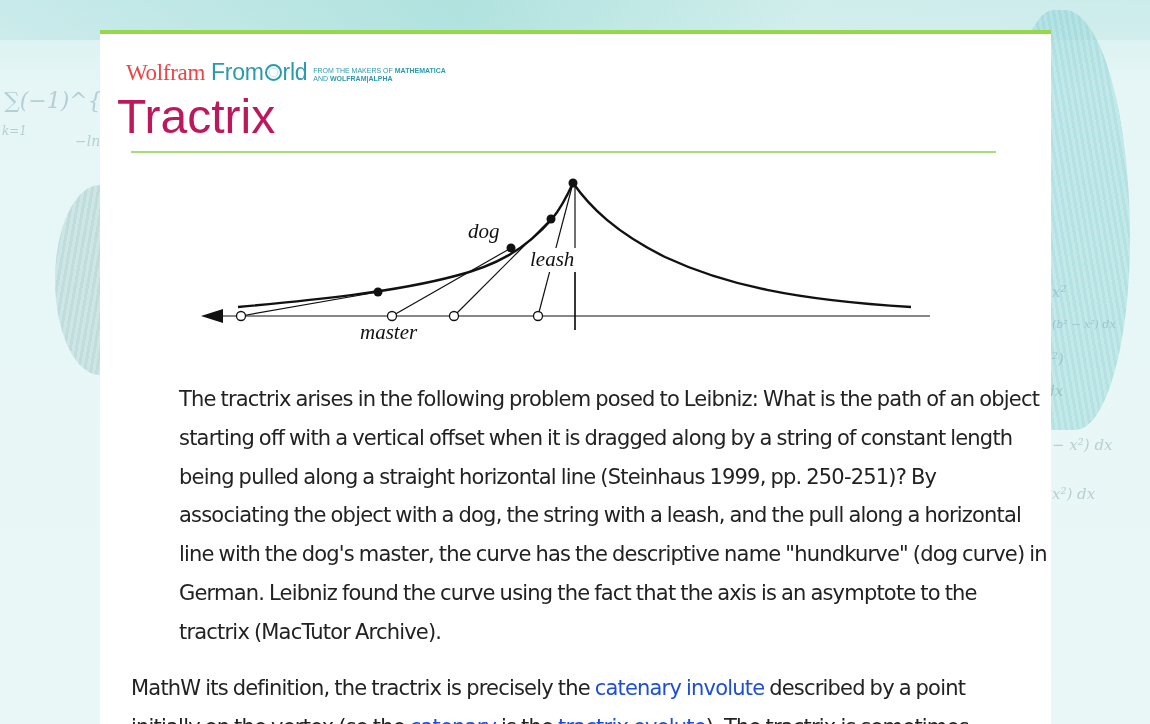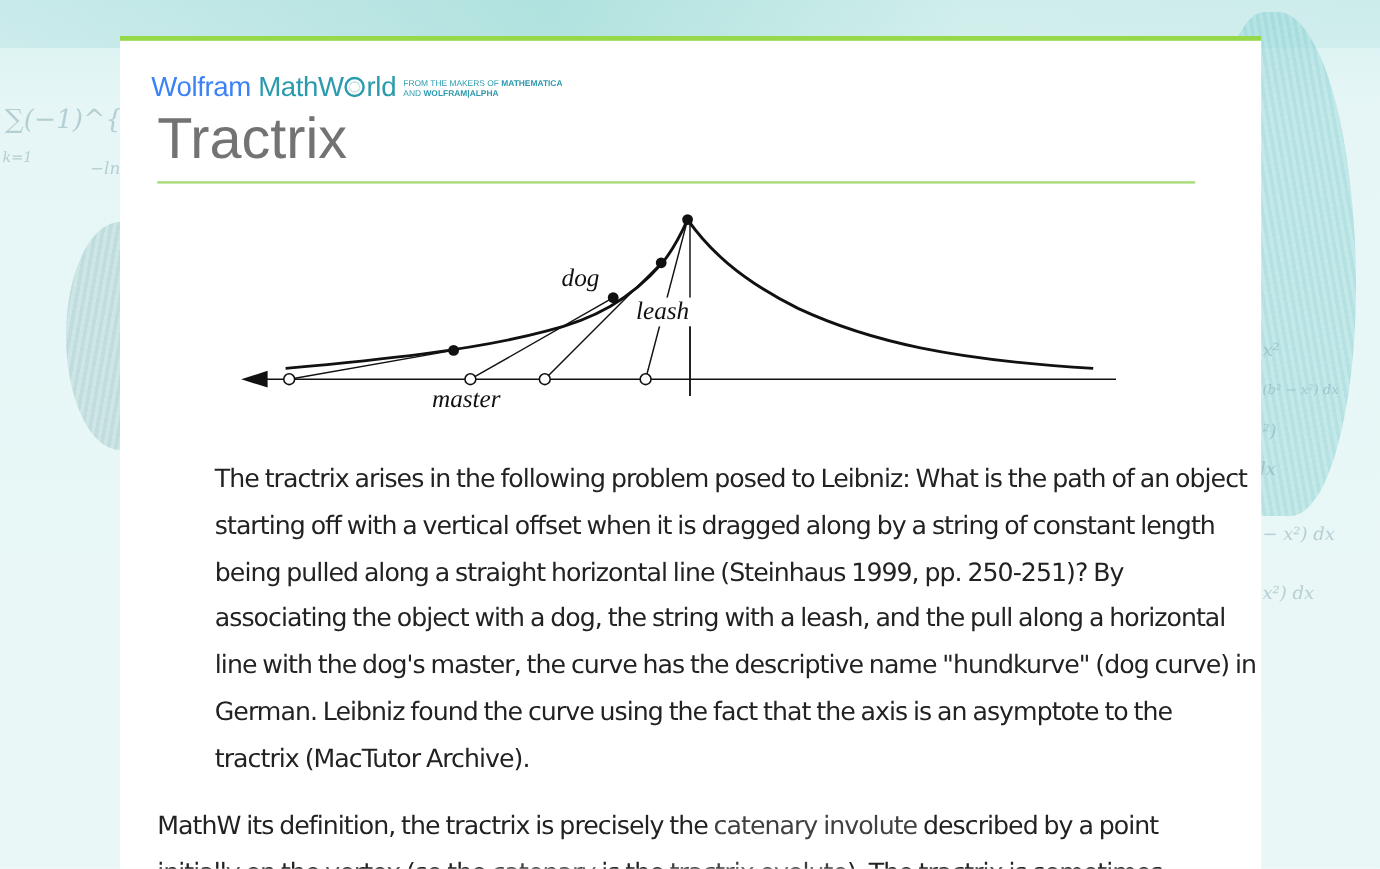--- a/index.html
+++ b/index.html
@@ -27,40 +27,40 @@
     position: absolute; font-family: "DejaVu Serif", serif; font-style: italic;
     color: rgba(120,160,170,0.45); white-space: nowrap;
   }
   .card {
     position: absolute; left: 100px; top: 30px; width: 951px; height: 720px;
     background: #ffffff; border-top: 4px solid #95d94a;
   }
   .logo {
     position: absolute; left: 26px; top: 25px; display: flex; align-items: flex-end; gap: 6px;
   }
-  .logo-wolfram { font-family: Liberation Sans, sans-serif; font-size: 23px; color: #3b82f6; letter-spacing: -0.3px; }
+  .logo-wolfram { font-family: Liberation Serif, serif; font-size: 23px; color: #ef4444; letter-spacing: -0.3px; }
   .logo-mathworld { font-family: "Liberation Sans", sans-serif; font-size: 23px; color: #2b9aae; letter-spacing: -0.3px; }
   .logo-globe { display: inline-block; width: 17px; height: 17px; border-radius: 50%; border: 2px solid #2b9aae; box-sizing: border-box; vertical-align: -1px; margin: 0 1px;
     background: radial-gradient(circle, transparent 40%, rgba(43,154,174,0.3) 41%, transparent 60%); }
   .logo-tag { font-family: "Liberation Sans", sans-serif; font-size: 7px; line-height: 7.5px; color: #2b9aae; padding-bottom: 4px; }
   .logo-tag b { font-weight: bold; }
   .title {
-    position: absolute; left: 31px; top: 55px; margin: 0;
-    font-family: "Liberation Sans", sans-serif; font-weight: normal; font-size: 48px; color: #737373;
+    position: absolute; left: 17px; top: 55px; margin: 0;
+    font-family: "Liberation Sans", sans-serif; font-weight: normal; font-size: 48px; color: #be185d;
   }
   .title-rule { position: absolute; left: 31px; top: 117px; width: 865px; height: 2px; background: #a8dc78; }
   .figure { position: absolute; left: 95px; top: 138px; width: 750px; height: 180px; }
   .body-text {
     position: absolute; left: 31px; width: 870px;
     font-family: "DejaVu Sans", sans-serif; font-size: 21px; line-height: 38.8px; color: #222;
     letter-spacing: -0.8px; word-spacing: -1px; margin: 0;
   }
   .p1 { top: 346px; margin-left: 48px; }
   .p2 { top: 635px; }
-  a.link { color: #404040; text-decoration: none; }
+  a.link { color: #1d4ed8; text-decoration: none; }
 </style>
 </head>
 <body>
 
 <div class="bg-deco bg-top"></div>
 <div class="bg-deco bg-shape-left"></div>
 <div class="bg-deco bg-shape-right"></div>
 
 <span class="math" style="left:4px; top:88px; font-size:22px;">∑(−1)^{k−1}</span>
 <span class="math" style="left:2px; top:124px; font-size:12px;">k=1</span>
@@ -69,21 +69,21 @@
 <span class="math" style="left:1052px; top:318px; font-size:11px;">(b² − x²) dx</span>
 <span class="math" style="left:1052px; top:350px; font-size:15px;">²)</span>
 <span class="math" style="left:992px; top:382px; font-size:15px;">² − x²) dx</span>
 <span class="math" style="left:1052px; top:436px; font-size:15px;">− x²) dx</span>
 <span class="math" style="left:1052px; top:485px; font-size:15px;">x²) dx</span>
 
 <div class="card">
 
   <div class="logo">
     <span class="logo-wolfram">Wolfram</span>
-    <span class="logo-mathworld"><span>MathW</span><span class="logo-globe"></span><span>rld</span></span>
+    <span class="logo-mathworld"><span>From</span><span class="logo-globe"></span><span>rld</span></span>
     <span class="logo-tag">
       <span>FROM THE MAKERS OF </span><b>MATHEMATICA</b><br>
       <span>AND </span><b>WOLFRAM|ALPHA</b>
     </span>
   </div>
 
   <h1 class="title">Tractrix</h1>
   <div class="title-rule"></div>
 
   <svg class="figure" viewBox="0 0 750 180" width="750" height="180">

